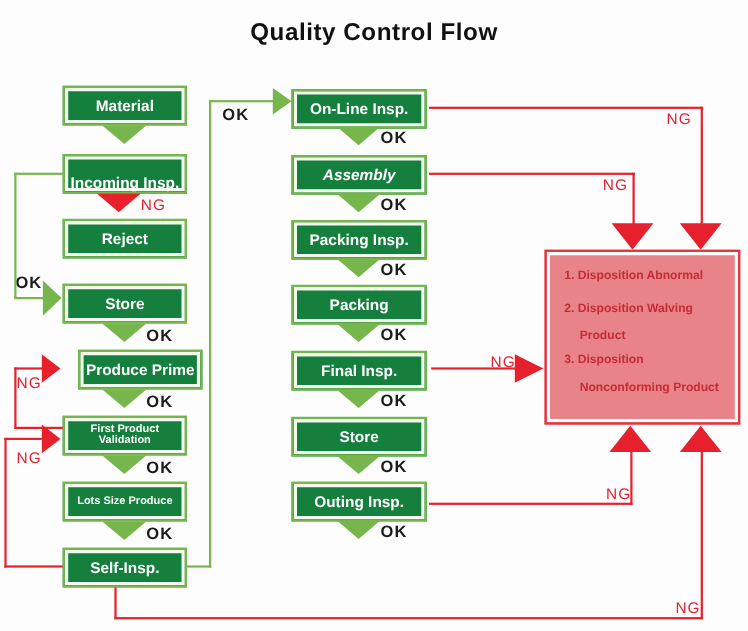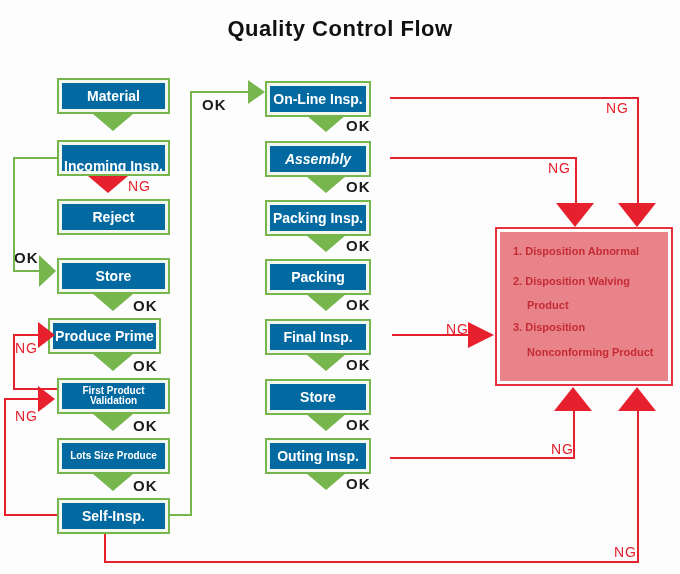--- a/index.html
+++ b/index.html
@@ -11,28 +11,28 @@
     position:relative;width:680px;height:574px;
     background:#fdfdfd;overflow:hidden;
   }
   .title{
     position:absolute;left:0;top:16px;width:680px;
     text-align:center;font-size:22px;font-weight:bold;color:#111;
     letter-spacing:.5px;
   }
   .box{
     position:absolute;width:113px;height:36px;
-    background:#0369a1;border:2px solid #77b54d;
+    background:#15803d;border:2px solid #77b54d;
     box-shadow:inset 0 0 0 3px #f4f9f0;
     box-sizing:border-box;
     display:flex;align-items:center;justify-content:center;
     color:#fff;font-weight:bold;font-size:14px;text-align:center;
     line-height:1.05;
   }
-  .box.mid{width:106px;}
+  .box.mid{width:123px;}
   .box.small{font-size:10px;padding:0 6px;}
   .tri-down{
     position:absolute;width:0;height:0;
     border-left:20px solid transparent;border-right:20px solid transparent;
     border-top:17px solid #77b54d;
   }
   .tri-down.red{border-top-color:#e6202c;}
   .tri-up{
     position:absolute;width:0;height:0;
     border-left:19px solid transparent;border-right:19px solid transparent;
@@ -79,21 +79,21 @@
     </div>
   <div class="box" style="left:57px;top:140px;align-items:flex-end;">
       <span>Incoming Insp.</span>
     </div>
   <div class="box" style="left:57px;top:199px;">
       <span>Reject</span>
     </div>
   <div class="box" style="left:57px;top:258px;">
       <span>Store</span>
     </div>
-  <div class="box" style="left:48px;top:318px;">
+  <div class="box" style="left:71px;top:318px;">
       <span>Produce Prime</span>
     </div>
   <div class="box small" style="left:57px;top:378px;">
       <span>First Product Validation</span>
     </div>
   <div class="box" style="left:57px;top:498px;">
       <span>Self-Insp.</span>
     </div>
   <div class="box small" style="left:57px;top:438px;">
       <span>Lots Size Produce</span>

